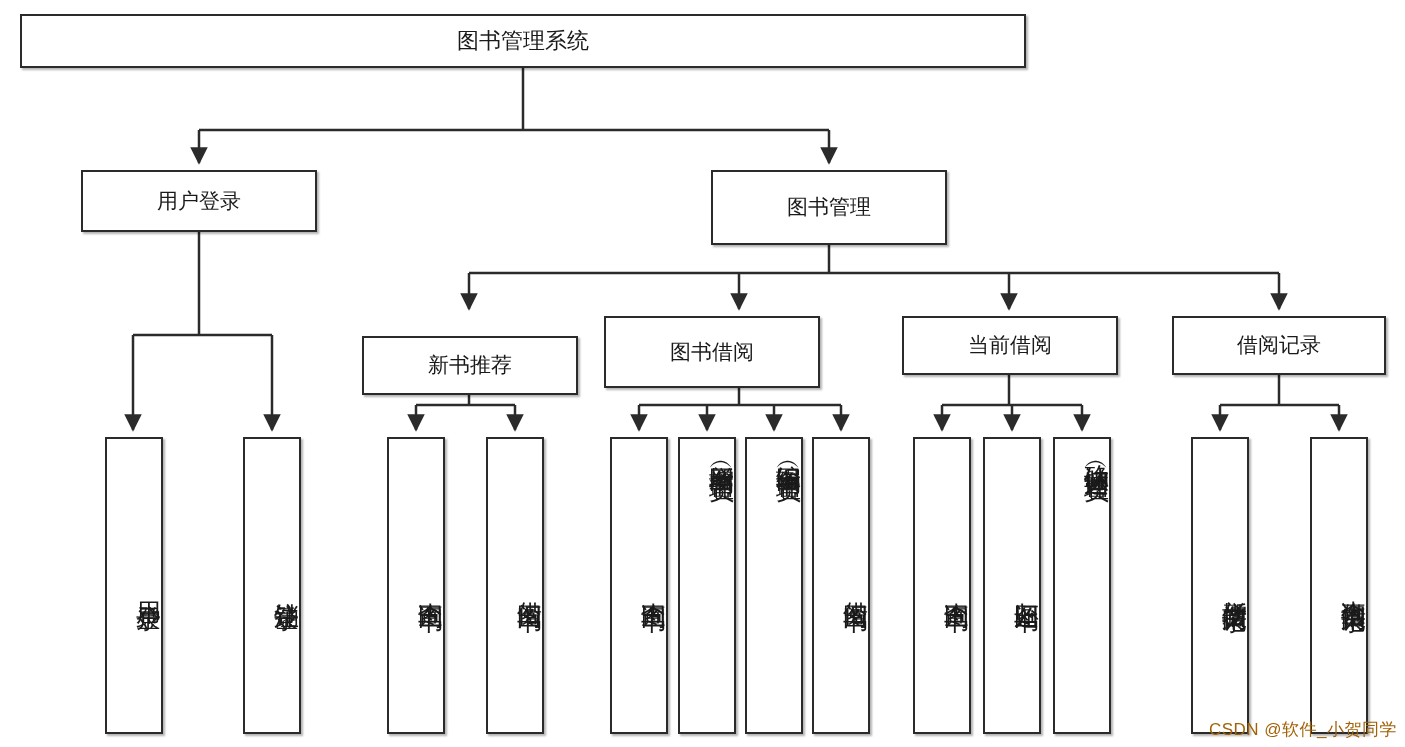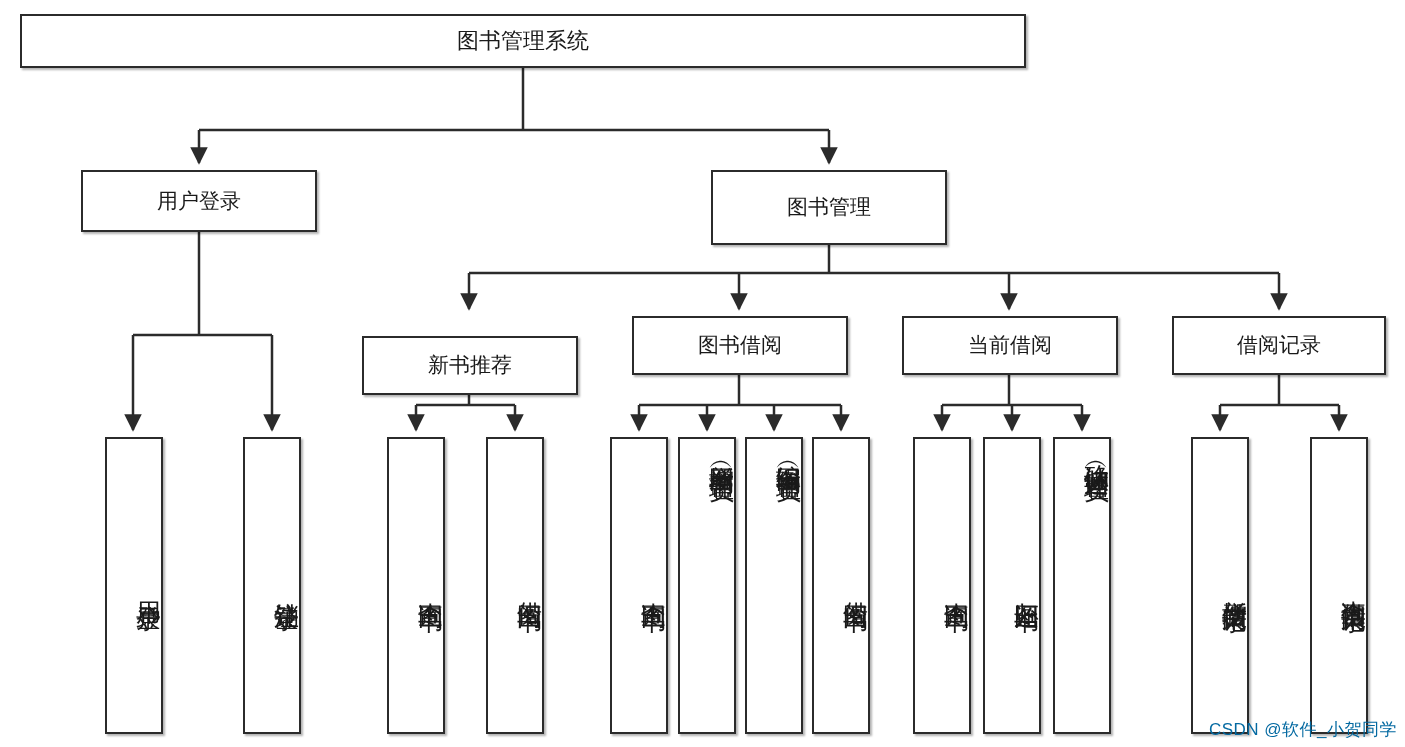--- a/index.html
+++ b/index.html
@@ -62,21 +62,21 @@
   }
   .node.v.mid {
     align-items: center;
     padding-top: 0;
   }
   #watermark {
     position: absolute;
     right: 8px;
     bottom: 6px;
     font-size: 17px;
-    color: #0369a1;
+    color: #a16207;
     white-space: nowrap;
     letter-spacing: 0.5px;
   }
 </style>
 </head>
 <body>
 
 <div id="canvas">
 
   <svg id="wires" viewBox="0 0 1405 747" width="1405" height="747">
@@ -136,21 +136,21 @@
   <div class="node h" id="node-l2-0" style="left: 81px; top: 170px; width: 236px; height: 62px;">
     <span class="label">用户登录</span>
   </div>
   <div class="node h" id="node-l2-1" style="left: 711px; top: 170px; width: 236px; height: 75px;">
     <span class="label">图书管理</span>
   </div>
 
   <div class="node h" id="node-l3-0" style="left: 362px; top: 336px; width: 216px; height: 59px;">
     <span class="label">新书推荐</span>
   </div>
-  <div class="node h" id="node-l3-1" style="left: 632px; top: 316px; width: 216px; height: 59px;">
+  <div class="node h" id="node-l3-1" style="left: 604px; top: 316px; width: 216px; height: 72px;">
     <span class="label">图书借阅</span>
   </div>
   <div class="node h" id="node-l3-2" style="left: 902px; top: 316px; width: 216px; height: 59px;">
     <span class="label">当前借阅</span>
   </div>
   <div class="node h" id="node-l3-3" style="left: 1172px; top: 316px; width: 214px; height: 59px;">
     <span class="label">借阅记录</span>
   </div>
 
   <div class="node v mid" id="node-leaf-0" style="left: 105px; top: 437px; width: 58px; height: 297px;">

